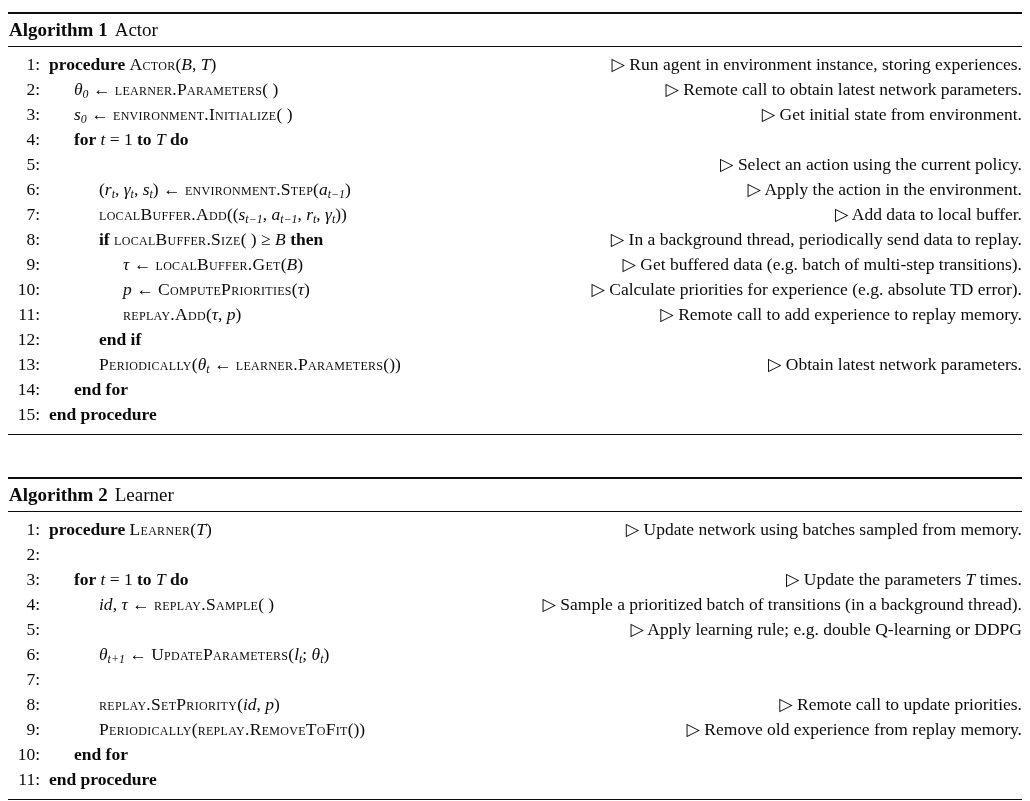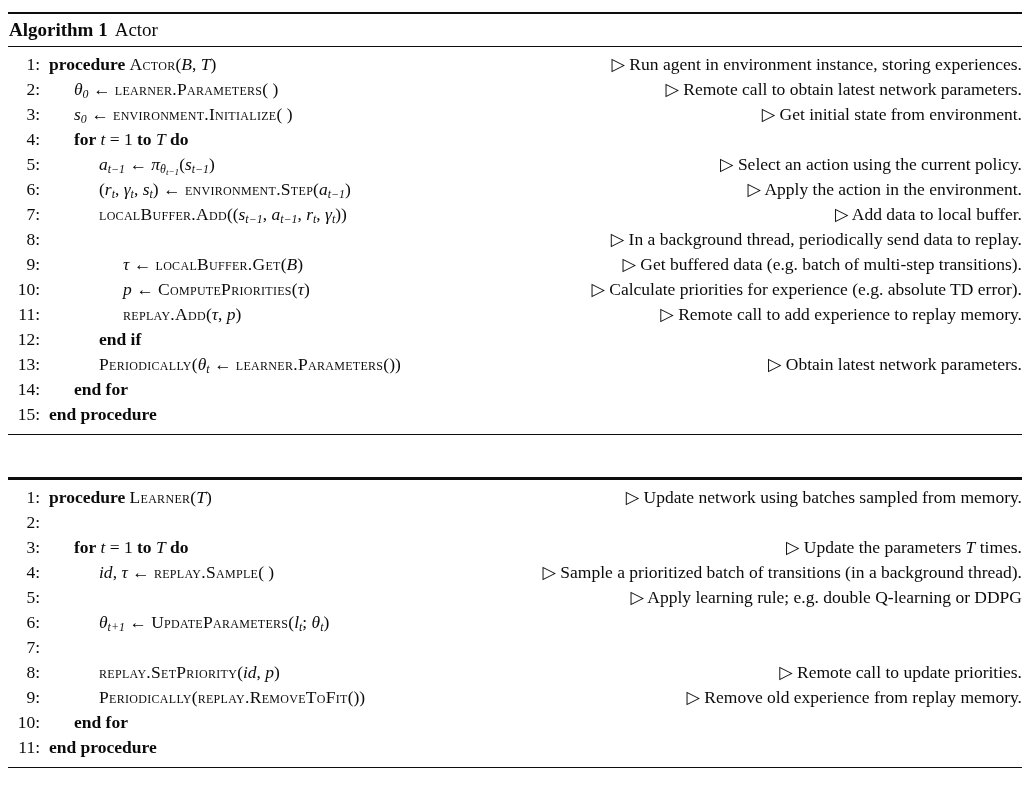--- a/index.html
+++ b/index.html
@@ -113,35 +113,35 @@
         <span class="ln">3:</span>
         <span class="code indent-1"><span class="seg seg-m">s</span><span class="seg seg-sub">0</span><span class="seg seg-r"> ← </span><span class="seg seg-sc">environment.Initialize</span><span class="seg seg-r">( )</span></span>
         <span class="comment"><span class="seg seg-r">▷ Get initial state from environment.</span></span>
       </div>
       <div class="code-line">
         <span class="ln">4:</span>
         <span class="code indent-1"><span class="seg seg-kw">for </span><span class="seg seg-m">t</span><span class="seg seg-r"> = 1 </span><span class="seg seg-kw">to </span><span class="seg seg-m">T</span><span class="seg seg-r"> </span><span class="seg seg-kw">do</span></span>
       </div>
       <div class="code-line">
         <span class="ln">5:</span>
-        <span class="code indent-2"><span class="seg seg-m">a</span><span class="seg seg-sub">t−1</span><span class="seg seg-r"> ← </span><span class="seg seg-m">π</span><span class="seg seg-sub">θ</span><span class="seg seg-sub2">t−1</span><span class="seg seg-r">(</span><span class="seg seg-m">s</span><span class="seg seg-sub">t−1</span><span class="seg seg-r">)</span></span>
         <span class="comment"><span class="seg seg-r">▷ Select an action using the current policy.</span></span>
       </div>
       <div class="code-line">
         <span class="ln">6:</span>
         <span class="code indent-2"><span class="seg seg-r">(</span><span class="seg seg-m">r</span><span class="seg seg-sub">t</span><span class="seg seg-r">, </span><span class="seg seg-m">γ</span><span class="seg seg-sub">t</span><span class="seg seg-r">, </span><span class="seg seg-m">s</span><span class="seg seg-sub">t</span><span class="seg seg-r">) ← </span><span class="seg seg-sc">environment.Step</span><span class="seg seg-r">(</span><span class="seg seg-m">a</span><span class="seg seg-sub">t−1</span><span class="seg seg-r">)</span></span>
         <span class="comment"><span class="seg seg-r">▷ Apply the action in the environment.</span></span>
       </div>
       <div class="code-line">
         <span class="ln">7:</span>
         <span class="code indent-2"><span class="seg seg-sc">localBuffer.Add</span><span class="seg seg-r">((</span><span class="seg seg-m">s</span><span class="seg seg-sub">t−1</span><span class="seg seg-r">, </span><span class="seg seg-m">a</span><span class="seg seg-sub">t−1</span><span class="seg seg-r">, </span><span class="seg seg-m">r</span><span class="seg seg-sub">t</span><span class="seg seg-r">, </span><span class="seg seg-m">γ</span><span class="seg seg-sub">t</span><span class="seg seg-r">))</span></span>
         <span class="comment"><span class="seg seg-r">▷ Add data to local buffer.</span></span>
       </div>
       <div class="code-line">
         <span class="ln">8:</span>
+        <span class="code indent-2"><span class="seg seg-kw">if </span><span class="seg seg-sc">localBuffer.Size</span><span class="seg seg-r">( ) ≥ </span><span class="seg seg-m">B</span><span class="seg seg-r"> </span><span class="seg seg-kw">then</span></span>
         <span class="comment"><span class="seg seg-r">▷ In a background thread, periodically send data to replay.</span></span>
       </div>
       <div class="code-line">
         <span class="ln">9:</span>
         <span class="code indent-3"><span class="seg seg-m">τ</span><span class="seg seg-r"> ← </span><span class="seg seg-sc">localBuffer.Get</span><span class="seg seg-r">(</span><span class="seg seg-m">B</span><span class="seg seg-r">)</span></span>
         <span class="comment"><span class="seg seg-r">▷ Get buffered data (e.g. batch of multi-step transitions).</span></span>
       </div>
       <div class="code-line">
         <span class="ln">10:</span>
         <span class="code indent-3"><span class="seg seg-m">p</span><span class="seg seg-r"> ← </span><span class="seg seg-sc">ComputePriorities</span><span class="seg seg-r">(</span><span class="seg seg-m">τ</span><span class="seg seg-r">)</span></span>
@@ -168,20 +168,24 @@
       <div class="code-line">
         <span class="ln">15:</span>
         <span class="code indent-0"><span class="seg seg-kw">end procedure</span></span>
       </div>
     </div>
   <hr class="rule-thin">
 </section>
 
 <section class="algo algo-2">
   <hr class="rule-thick">
+  <header class="algo-header">
+    <span class="algo-label">Algorithm 2</span>
+    <span class="algo-name">Learner</span>
+  </header>
   <hr class="rule-thin">
   <div class="algo-body">
       <div class="code-line">
         <span class="ln">1:</span>
         <span class="code indent-0"><span class="seg seg-kw">procedure </span><span class="seg seg-sc">Learner</span><span class="seg seg-r">(</span><span class="seg seg-m">T</span><span class="seg seg-r">)</span></span>
         <span class="comment"><span class="seg seg-r">▷ Update network using batches sampled from memory.</span></span>
       </div>
       <div class="code-line">
         <span class="ln">2:</span>
       </div>

